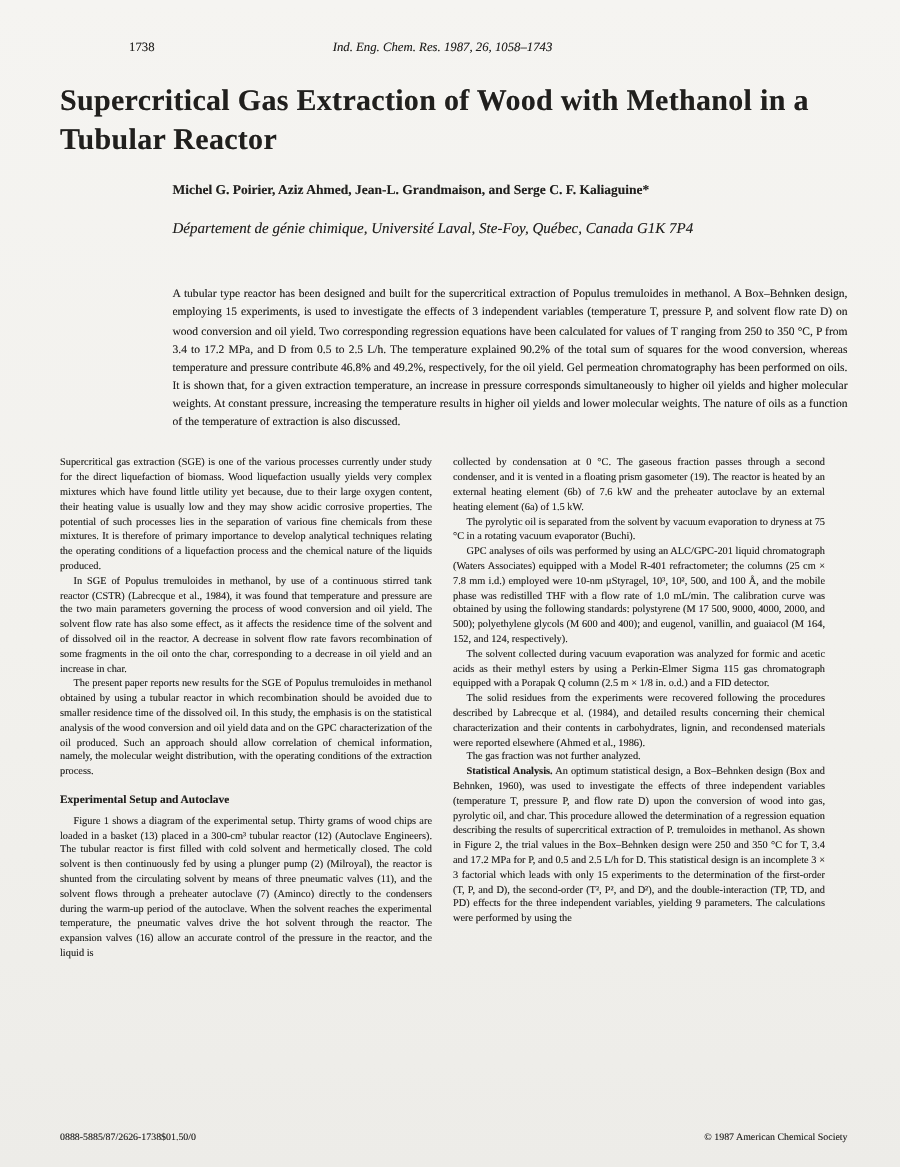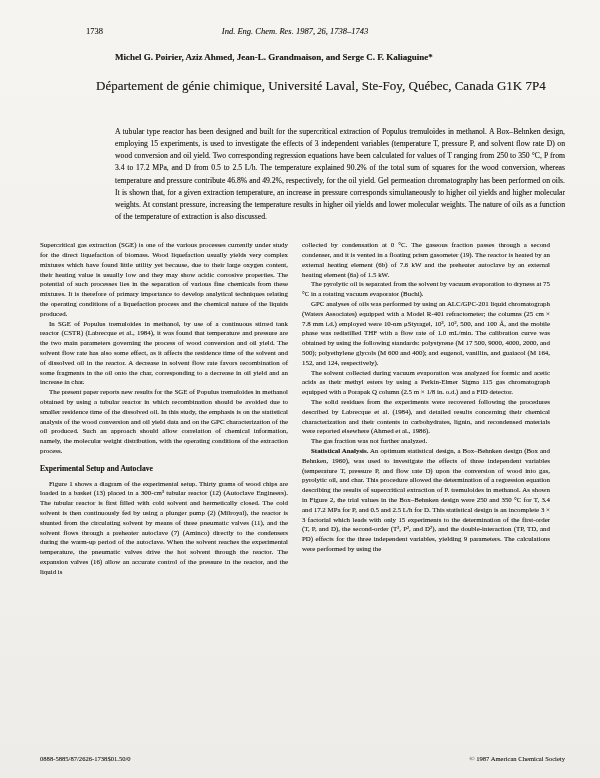--- a/index.html
+++ b/index.html
@@ -16,21 +16,21 @@
   }
   .page-header { position: relative; height: 11px; }
   .pagenum { position: absolute; left: 46px; top: 0; font-size: 8.5px; }
   .journal-ref { position: absolute; left: 50%; transform: translateX(-50%); top: 0; font-size: 8.5px; font-style: italic; }
   .title {
     margin: 18px 0 0 0;
     font-size: 20px; font-weight: bold; line-height: 1.28;
     max-width: 545px; letter-spacing: 0.2px;
   }
   .authors { margin: 15px 0 16px 75px; font-size: 9px; font-weight: bold; }
-  .affiliation { margin: 3px 0 0 56px; font-size: 13px; }
+  .affiliation { margin: 3px 0 0 75px; font-size: 10px; font-style: italic; }
   .abstract {
     margin: 32px 0 0 75px; width: 450px;
     font-size: 7.7px; line-height: 1.58; text-align: justify;
   }
   .body-columns {
     display: flex; gap: 14px; margin-top: 17px;
     font-size: 6.9px; line-height: 1.42; text-align: justify;
   }
   .col { flex: 1; min-width: 0; }
   .body-columns p { margin: 0; text-indent: 9px; }
@@ -45,23 +45,24 @@
     font-size: 6.6px; color: #2a2927;
   }
 </style>
 </head>
 <body>
 
 <div class="page">
 
   <div class="page-header">
     <span class="pagenum">1738</span>
-    <span class="journal-ref">Ind. Eng. Chem. Res. 1987, 26, 1738–1743</span>
+    <span class="journal-ref">Ind. Eng. Chem. Res. 1987, 26, 1058–1743</span>
   </div>
 
+  <h1 class="title">Supercritical Gas Extraction of Wood with Methanol in a Tubular Reactor</h1>
 
   <div class="authors">Michel G. Poirier, Aziz Ahmed, Jean-L. Grandmaison, and Serge C. F. Kaliaguine*</div>
   <div class="affiliation">Département de génie chimique, Université Laval, Ste-Foy, Québec, Canada G1K 7P4</div>
 
   <p class="abstract">A tubular type reactor has been designed and built for the supercritical extraction of Populus tremuloides in methanol. A Box–Behnken design, employing 15 experiments, is used to investigate the effects of 3 independent variables (temperature T, pressure P, and solvent flow rate D) on wood conversion and oil yield. Two corresponding regression equations have been calculated for values of T ranging from 250 to 350 °C, P from 3.4 to 17.2 MPa, and D from 0.5 to 2.5 L/h. The temperature explained 90.2% of the total sum of squares for the wood conversion, whereas temperature and pressure contribute 46.8% and 49.2%, respectively, for the oil yield. Gel permeation chromatography has been performed on oils. It is shown that, for a given extraction temperature, an increase in pressure corresponds simultaneously to higher oil yields and higher molecular weights. At constant pressure, increasing the temperature results in higher oil yields and lower molecular weights. The nature of oils as a function of the temperature of extraction is also discussed.</p>
 
   <div class="body-columns">
 
     <div class="col">
       <p class="noindent">Supercritical gas extraction (SGE) is one of the various processes currently under study for the direct liquefaction of biomass. Wood liquefaction usually yields very complex mixtures which have found little utility yet because, due to their large oxygen content, their heating value is usually low and they may show acidic corrosive properties. The potential of such processes lies in the separation of various fine chemicals from these mixtures. It is therefore of primary importance to develop analytical techniques relating the operating conditions of a liquefaction process and the chemical nature of the liquids produced.</p>

